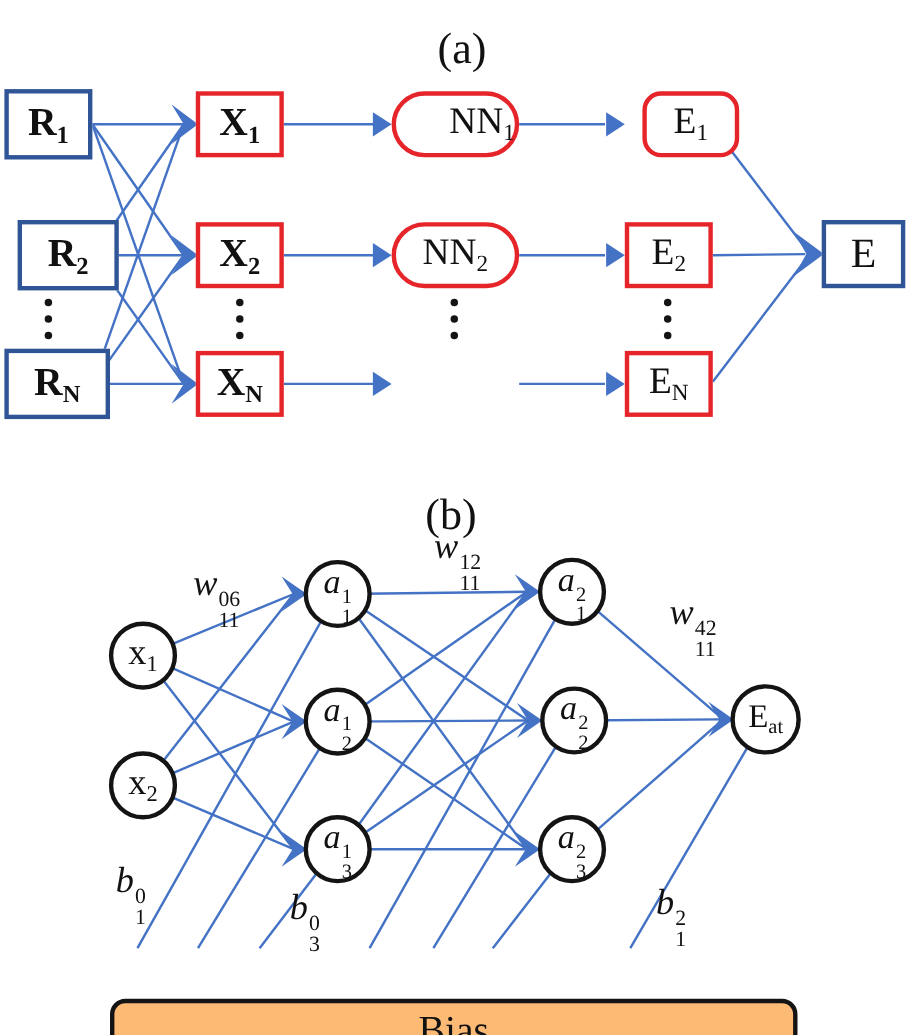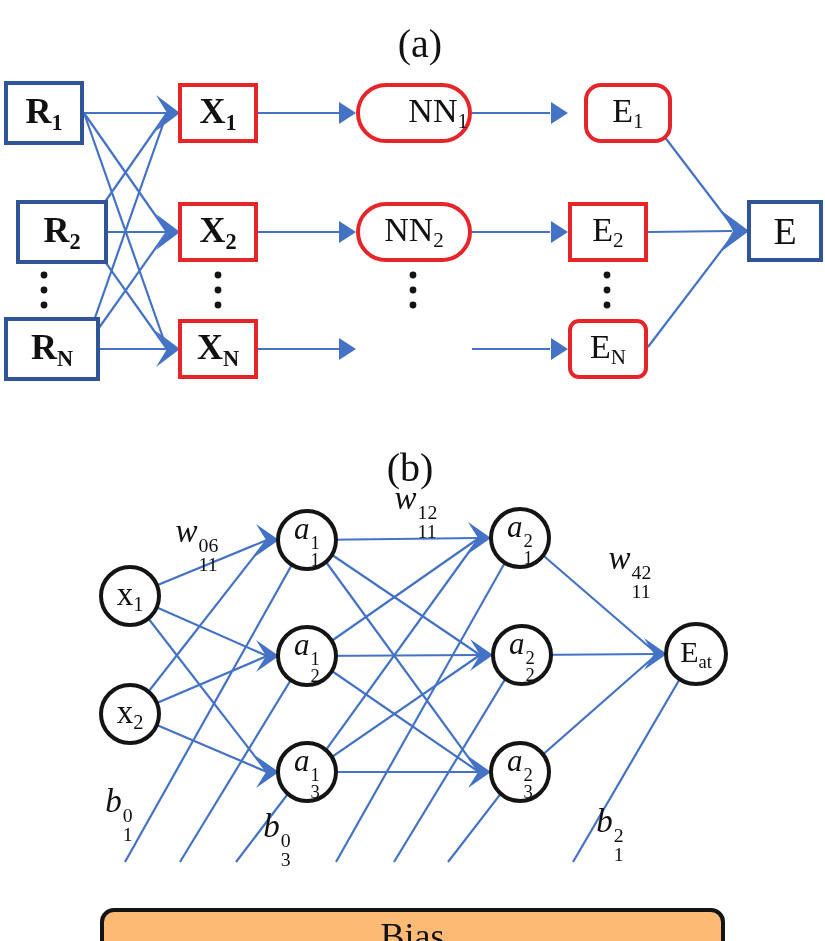--- a/index.html
+++ b/index.html
@@ -171,21 +171,21 @@
   <div class="node rect red fs34" style="left:568px;top:202px;width:80px;height:60px;">
     <span class="lbl"><span>E</span><span class="sub">2</span></span>
   </div>
 
   <div class="node rect blue fs36 bfont" style="left:4px;top:317px;width:96px;height:64px;">
     <span class="lbl"><span>R</span><span class="sub">N</span></span>
   </div>
   <div class="node rect red fs36 bfont" style="left:178px;top:319px;width:80px;height:60px;">
     <span class="lbl"><span>X</span><span class="sub">N</span></span>
   </div>
-  <div class="node rect red fs34" style="left:568px;top:319px;width:80px;height:60px;border-radius:11px;">
+  <div class="node rect red fs34" style="left:568px;top:319px;width:80px;height:60px;">
     <span class="lbl"><span>E</span><span class="sub">N</span></span>
   </div>
 
   <div class="node rect blue fs38" style="left:747px;top:200px;width:76px;height:62px;">
     <span class="lbl">E</span>
   </div>
 
   <div class="title" style="left:410px;top:444px;">(b)</div>
 
   <div class="node circ fs33" style="left:99px;top:565px;width:62px;height:62px;">

